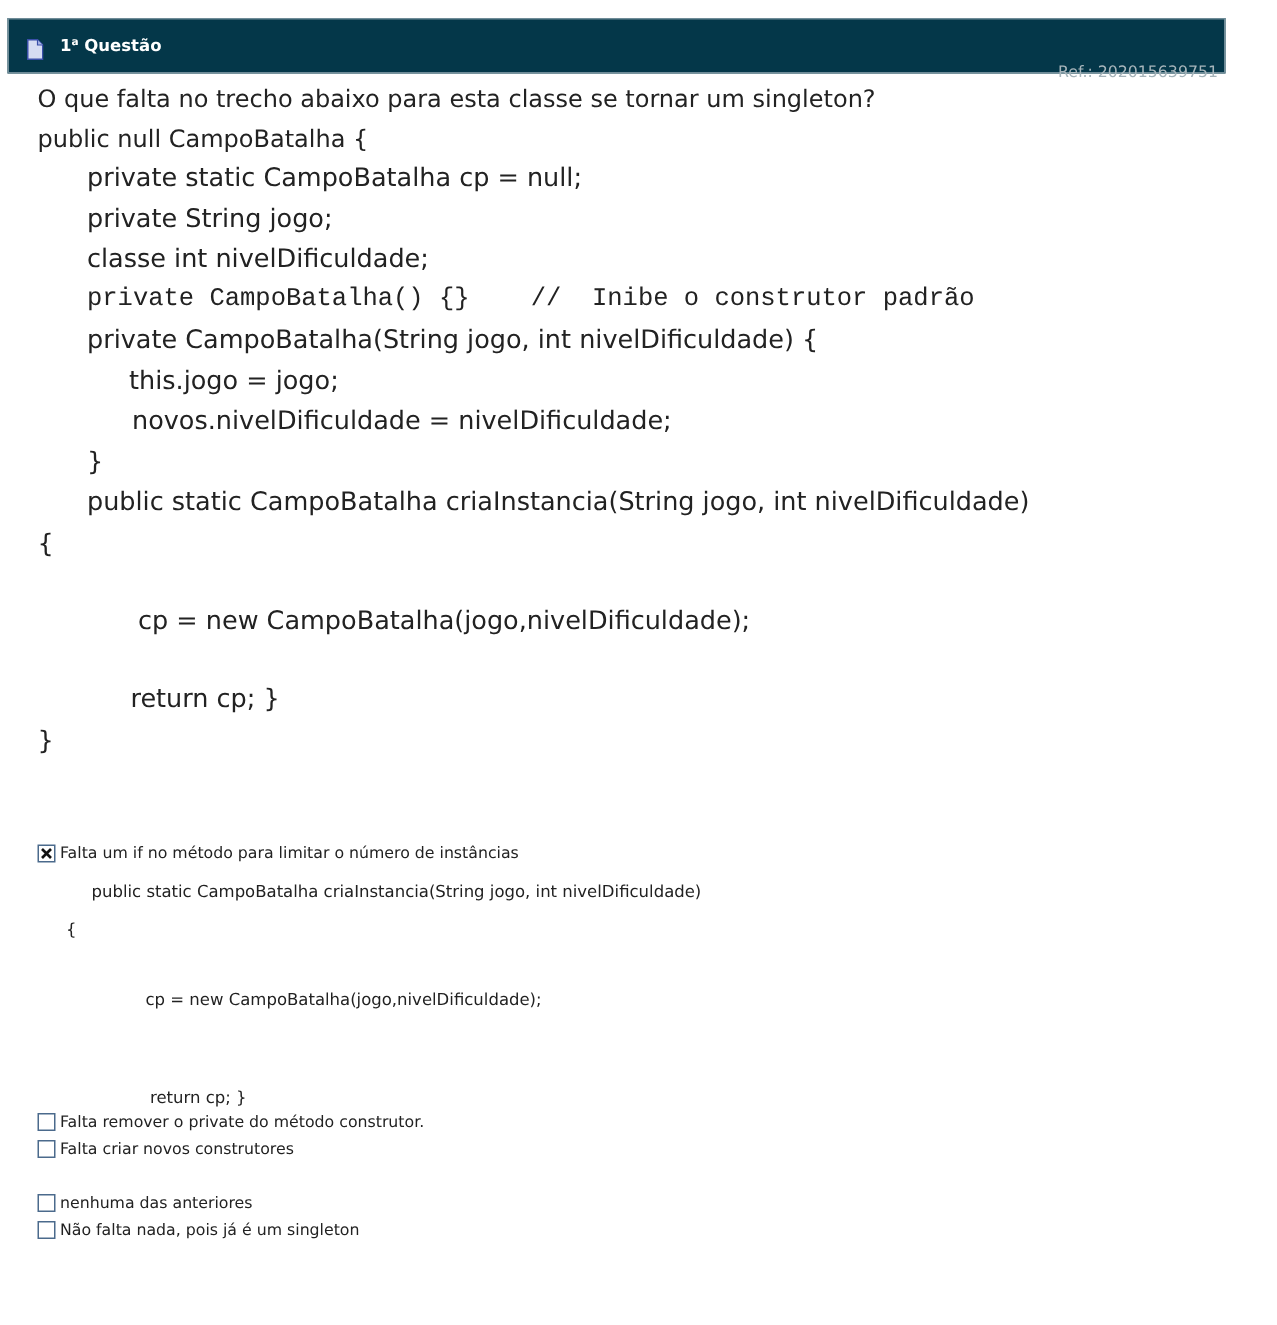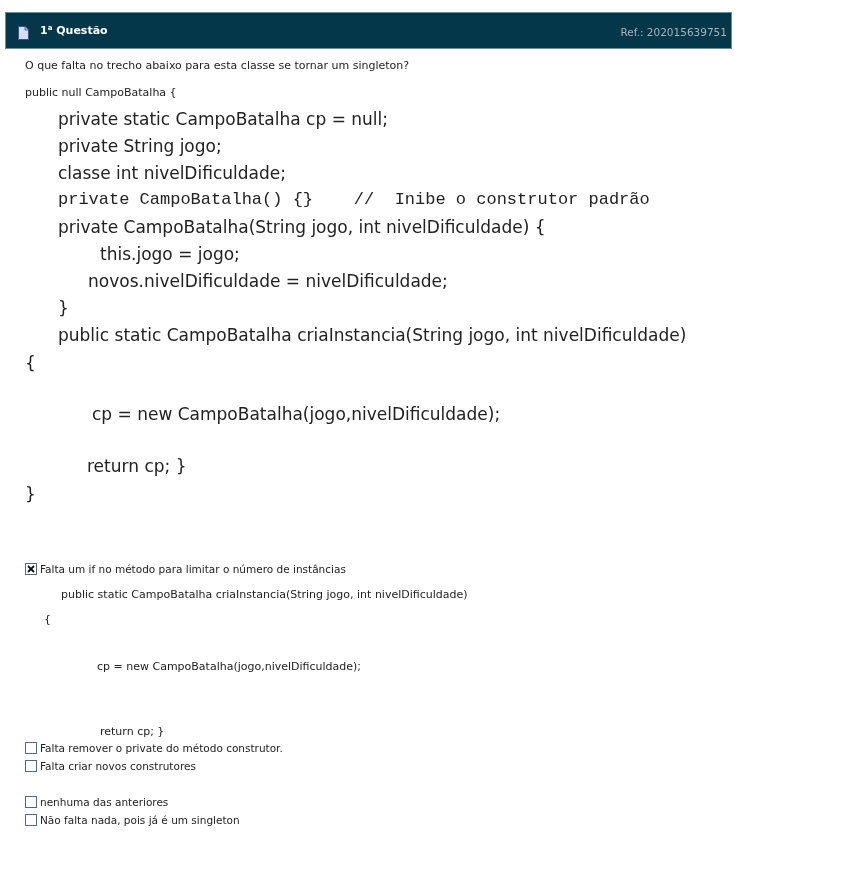--- a/index.html
+++ b/index.html
@@ -12,21 +12,21 @@
       height: 883px;
       position: relative;
       overflow: hidden;
       font-family: "DejaVu Sans", sans-serif;
       color: #222222;
     }
     .header {
       position: absolute;
       left: 5px;
       top: 12px;
-      width: 727px;
+      width: 812px;
       height: 37px;
       background: #043749;
       border: 1px solid #6f8c98;
       box-sizing: border-box;
     }
     .header .doc-icon {
       position: absolute;
       left: 12px;
       top: 12px;
       width: 11px;
@@ -42,31 +42,31 @@
       line-height: 14px;
     }
     .header .title sup {
       font-size: 7px;
       line-height: 0;
       vertical-align: 4px;
     }
     .header .ref {
       position: absolute;
       right: 4px;
-      top: 12px;
+      top: 28px;
       font-size: 10.5px;
       color: #a6b4ba;
       line-height: 14px;
     }
     .line {
       position: absolute;
       white-space: pre;
       line-height: 16px;
     }
-    .small { font-size: 11px; }
+    .small { font-size: 16px; }
     .code  { font-size: 17px; }
     .code2 { font-size: 11px; }
     .option {
       position: absolute;
       left: 25px;
       height: 14px;
       display: flex;
       align-items: center;
       font-size: 10.5px;
       color: #222;
@@ -106,21 +106,21 @@
 </div>
 
 <div class="line small" style="left:25px; top:58px;">O que falta no trecho abaixo para esta classe se tornar um singleton?</div>
 
 <div class="line small" style="left:25px; top:85px;">public null CampoBatalha {</div>
 <div class="line code" style="left:58px; top:111px;">private static CampoBatalha cp = null;</div>
 <div class="line code" style="left:58px; top:138px;">private String jogo;</div>
 <div class="line code" style="left:58px; top:165px;">classe int nivelDificuldade;</div>
 <div class="line code" style="left:58px; top:192px;font-family:Liberation Mono, monospace;">private CampoBatalha() {}    //  Inibe o construtor padrão</div>
 <div class="line code" style="left:58px; top:219px;">private CampoBatalha(String jogo, int nivelDificuldade) {</div>
-<div class="line code" style="left:100px; top:246px;">this.jogo = jogo;</div>
+<div class="line code" style="left:86px; top:246px;">this.jogo = jogo;</div>
 <div class="line code" style="left:88px; top:273px;">novos.nivelDificuldade = nivelDificuldade;</div>
 <div class="line code" style="left:58px; top:300px;">}</div>
 <div class="line code" style="left:58px; top:327px;">public static CampoBatalha criaInstancia(String jogo, int nivelDificuldade)</div>
 <div class="line code" style="left:25px; top:355px;">{</div>
 <div class="line code" style="left:92px; top:406px;">cp = new CampoBatalha(jogo,nivelDificuldade);</div>
 <div class="line code" style="left:87px; top:458px;">return cp; }</div>
 <div class="line code" style="left:25px; top:486px;">}</div>
 
 <div class="option" style="top:562px;">
   <span class="checkbox checked">

